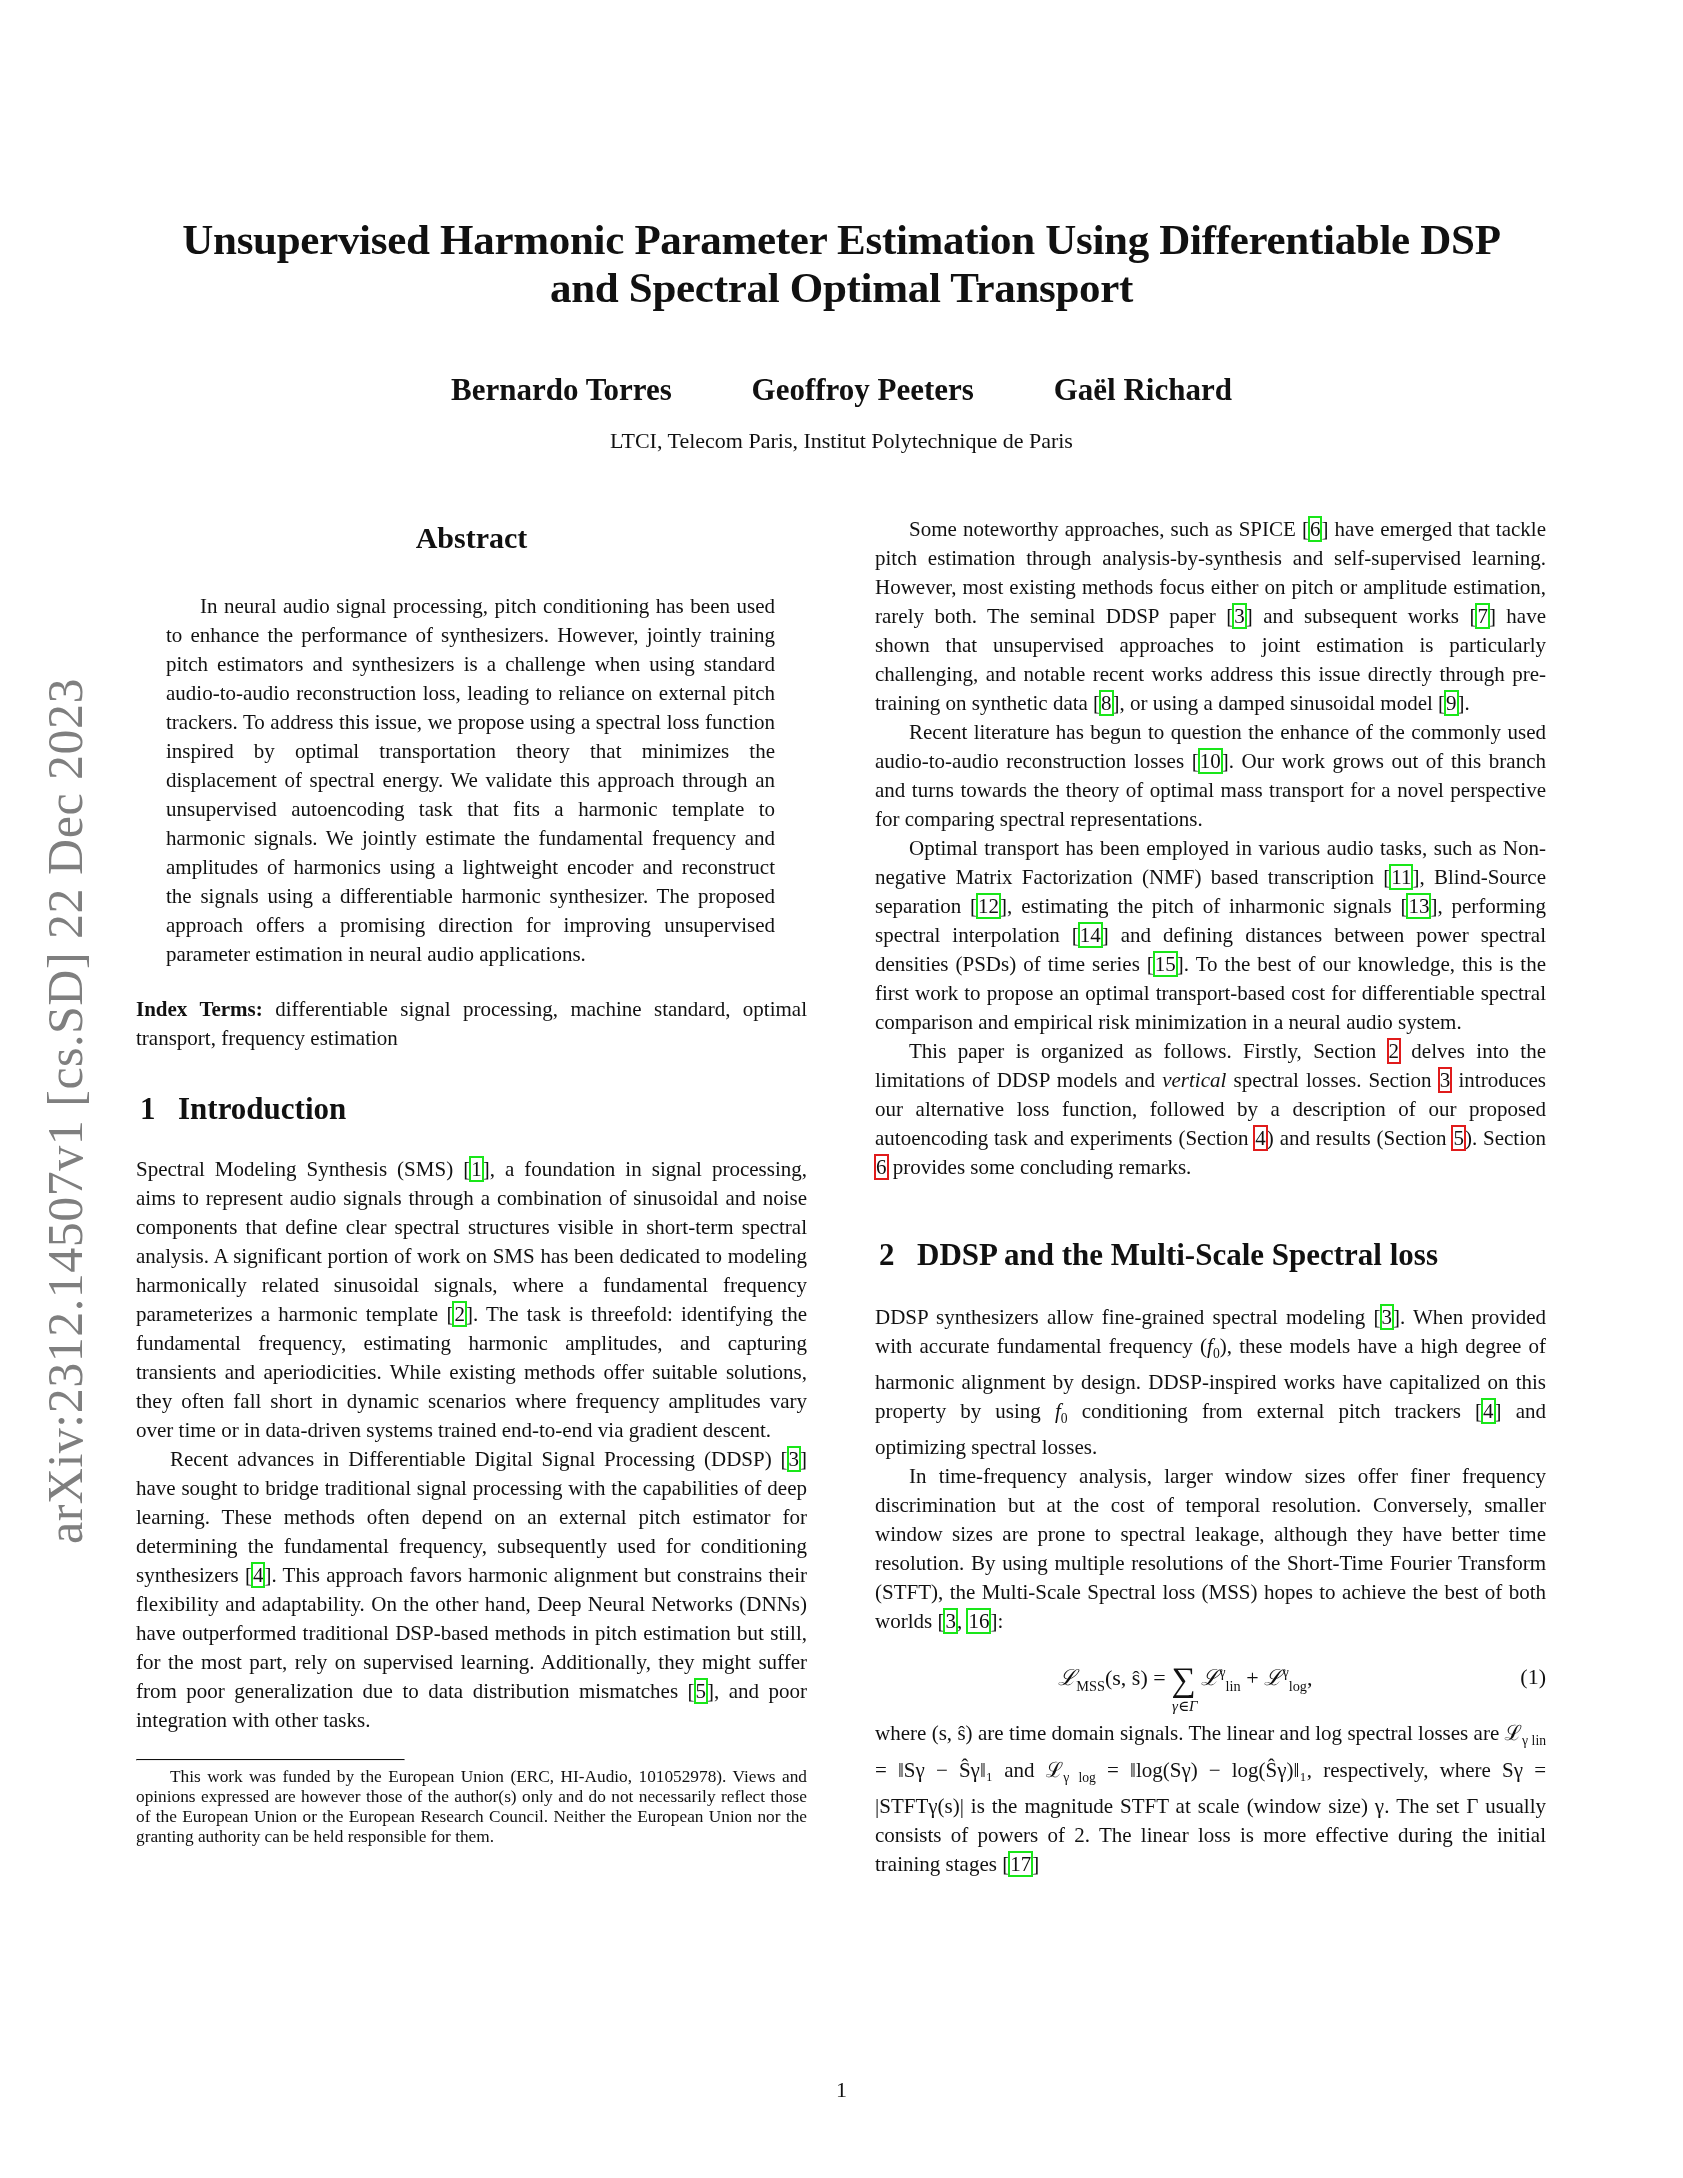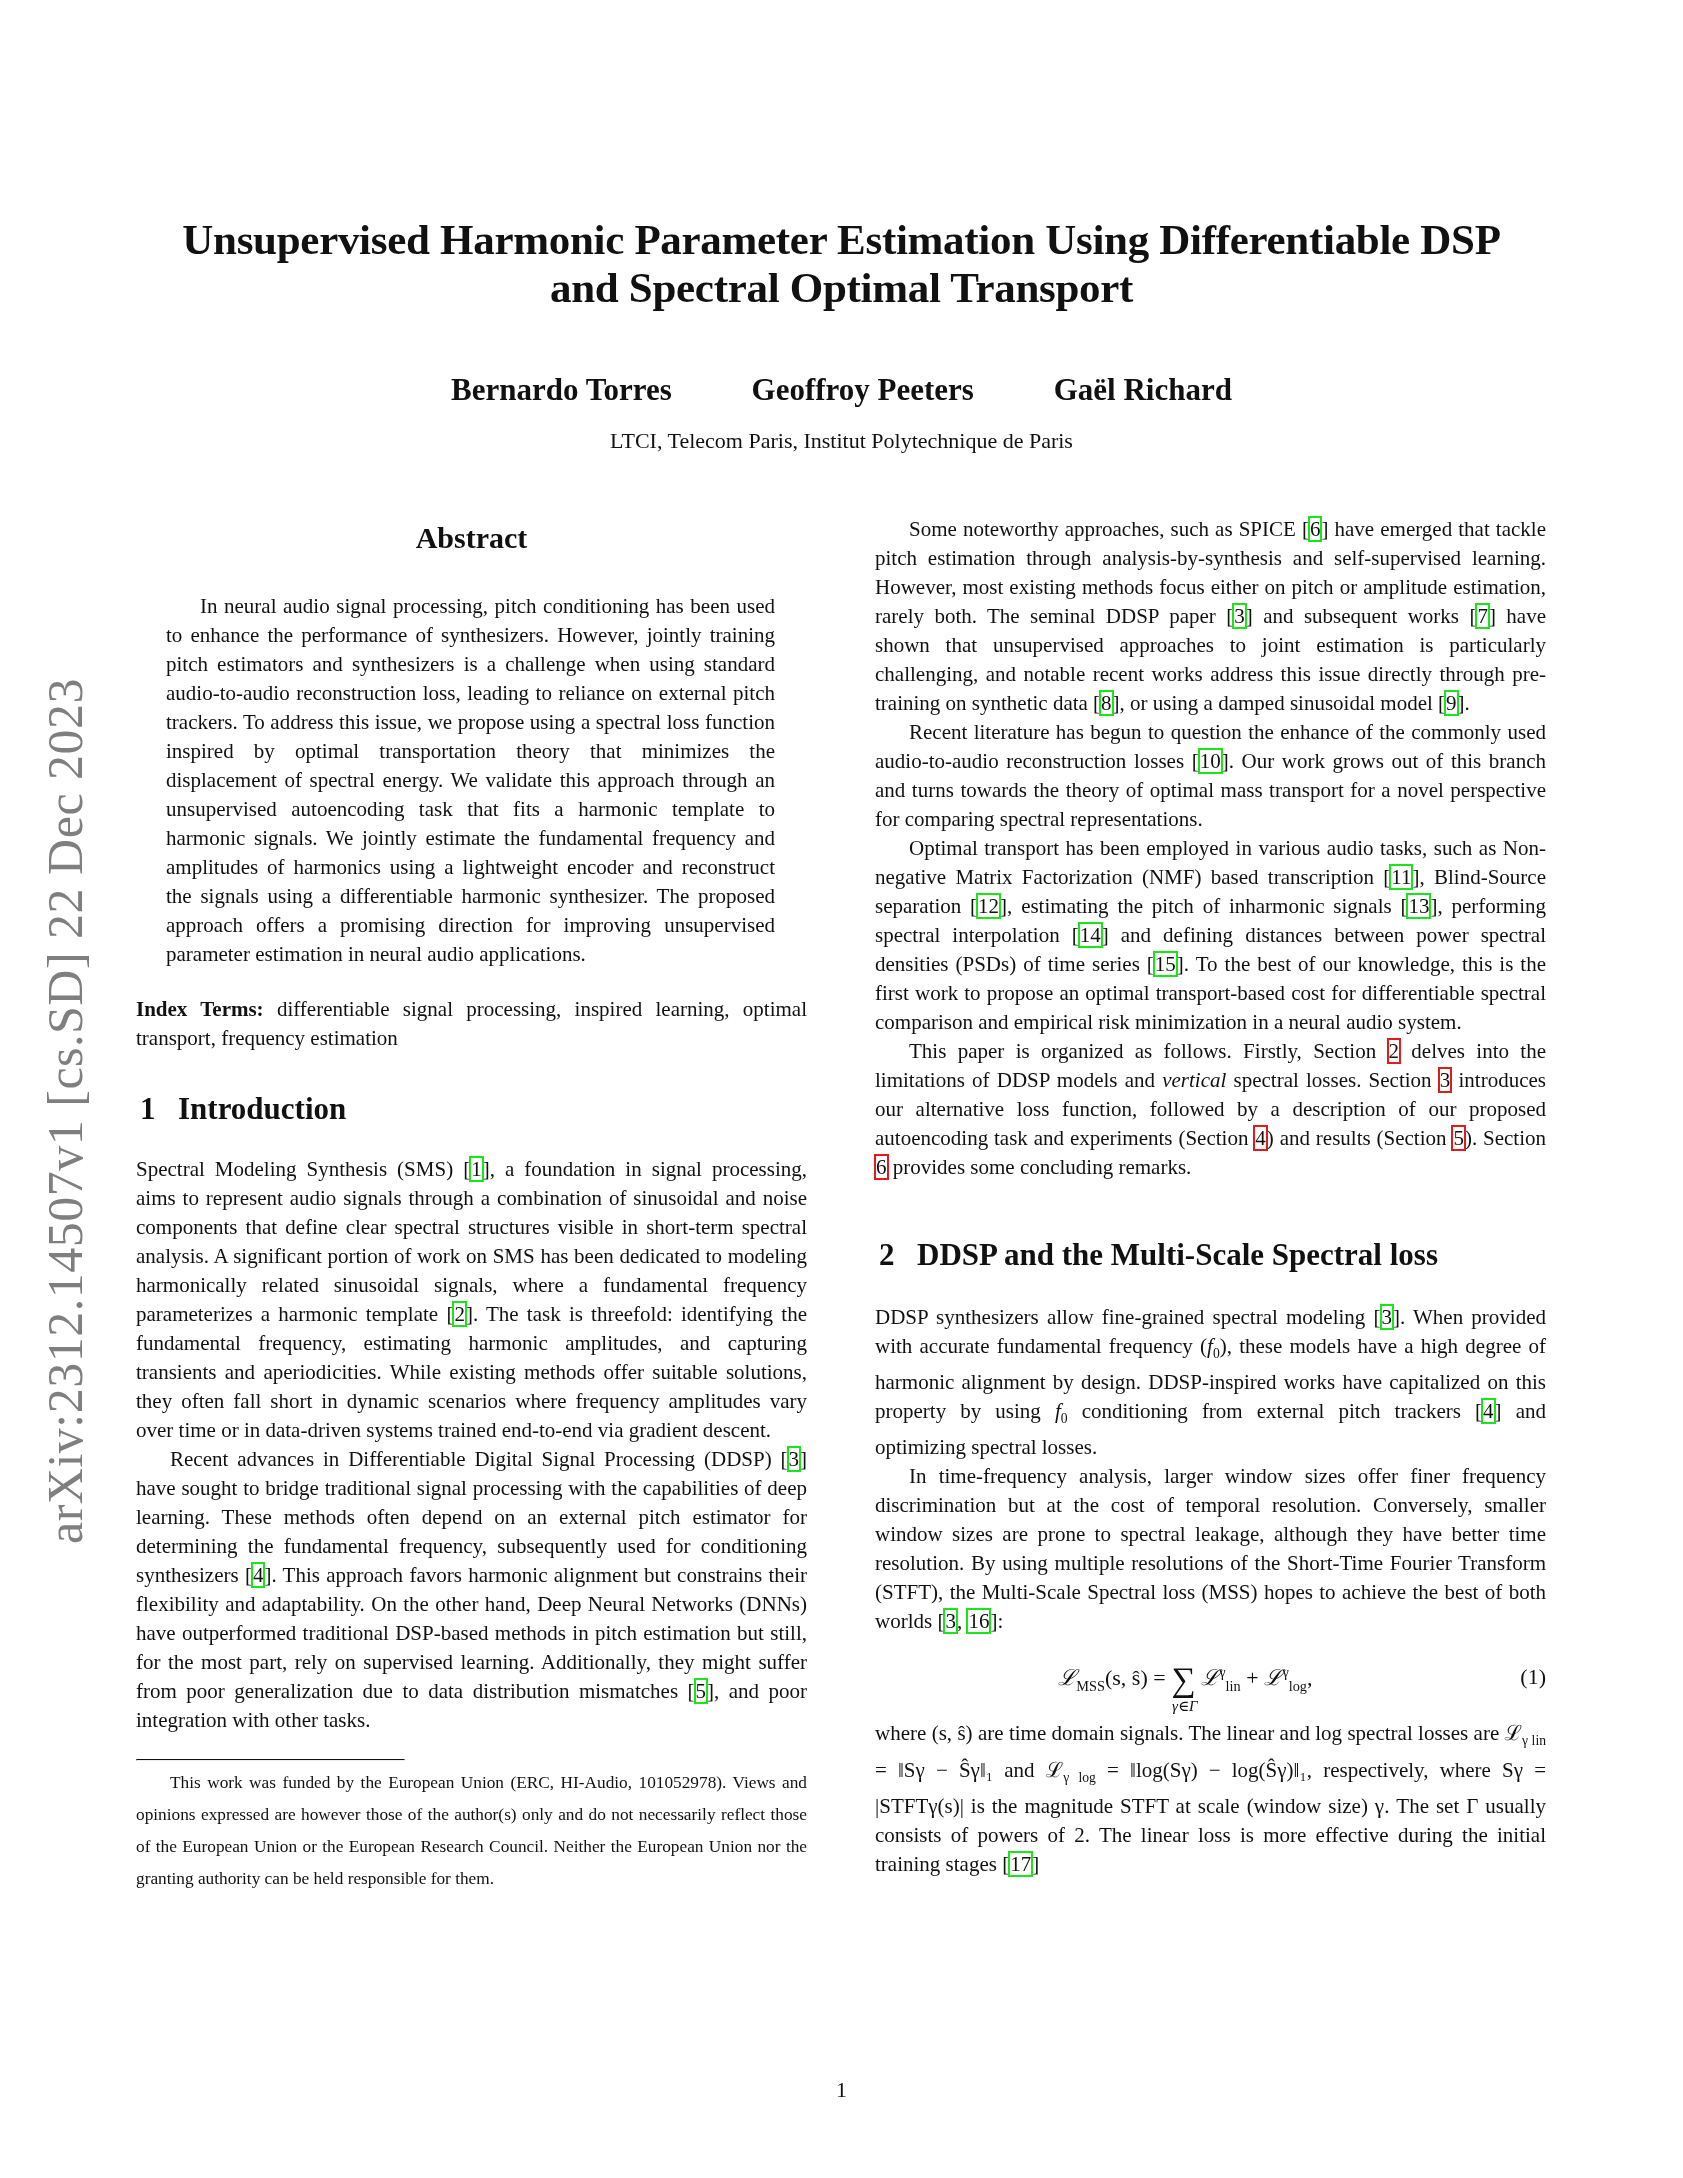--- a/index.html
+++ b/index.html
@@ -18,21 +18,21 @@
   .col.right { left:875px; }
   p { margin:0; }
   .ind { text-indent:34px; }
   .abs-head { text-align:center; font-weight:bold; font-size:30px; margin:16px; }
   .abs-body { padding:0 32px 0 30px; }
   h2 { font-size:31px; font-weight:bold; margin:4px; line-height:36px; text-align:left; }
   h2 .num { display:inline-block; width:38px; }
   .cite { outline:2px solid #19e619; outline-offset:-1px; padding:0 1px; }
   .ref { outline:2px solid #e01b1b; outline-offset:-1px; padding:0 1px; }
   .fn-rule { width:267px; border-top:1.5px solid #111; margin:0; }
-  .footnote { font-size:17.3px; line-height:32px; }
+  .footnote { font-size:17.3px; line-height:20px; }
   .eq { position:relative; height:63px; text-align:center; font-size:22px; }
   .eq .expr { position:absolute; left:183px; top:8px; white-space:nowrap; }
   .eq .sum { font-size:34px; vertical-align:-6px; }
   .eq .under { position:absolute; font-size:15px; font-style:italic; left:150px; top:42px; }
   .eq .eqnum { position:absolute; right:0; top:12px; }
   .page-num { position:absolute; top:2077px; left:0; width:1683px; text-align:center; font-size:22px; }
   sub, sup { font-size:65%; }
 </style>
 </head>
 <body>
@@ -49,21 +49,21 @@
 </div>
 <div class="affil">LTCI, Telecom Paris, Institut Polytechnique de Paris</div>
 
 <div class="arxiv">arXiv:2312.14507v1  [cs.SD]  22 Dec 2023</div>
 
 <div class="col left" style="top:507px;">
   <h3 class="abs-head">Abstract</h3>
   <div style="height:24px"></div>
   <p class="abs-body ind">In neural audio signal processing, pitch conditioning has been used to enhance the performance of synthesizers. However, jointly training pitch estimators and synthesizers is a challenge when using standard audio-to-audio reconstruction loss, leading to reliance on external pitch trackers. To address this issue, we propose using a spectral loss function inspired by optimal transportation theory that minimizes the displacement of spectral energy.  We validate this approach through an unsupervised autoencoding task that fits a harmonic template to harmonic signals. We jointly estimate the fundamental frequency and amplitudes of harmonics using a lightweight encoder and reconstruct the signals using a differentiable harmonic synthesizer. The proposed approach offers a promising direction for improving unsupervised parameter estimation in neural audio applications.</p>
   <div style="height:26px"></div>
-  <p><b>Index Terms:</b><span> differentiable signal processing, inspired learning, optimal transport, frequency estimation</span></p>
+  <p><b>Index Terms:</b><span> differentiable signal processing, machine standard, optimal transport, frequency estimation</span></p>
   <div style="height:34px"></div>
   <h2><span class="num">1</span><span>Introduction</span></h2>
   <div style="height:24px"></div>
   <p><span>Spectral Modeling Synthesis (SMS) [</span><a class="cite">1</a><span>], a foundation in signal processing, aims to represent audio signals through a combination of sinusoidal and noise components that define clear spectral structures visible in short-term spectral analysis. A significant portion of work on SMS has been dedicated to modeling harmonically related sinusoidal signals, where a fundamental frequency parameterizes a harmonic template [</span><a class="cite">2</a><span>].  The task is threefold: identifying the fundamental frequency, estimating harmonic amplitudes, and capturing transients and aperiodicities. While existing methods offer suitable solutions, they often fall short in dynamic scenarios where frequency amplitudes vary over time or in data-driven systems trained end-to-end via gradient descent.</span></p>
   <p class="ind"><span>Recent advances in Differentiable Digital Signal Processing (DDSP) [</span><a class="cite">3</a><span>] have sought to bridge traditional signal processing with the capabilities of deep learning. These methods often depend on an external pitch estimator for determining the fundamental frequency, subsequently used for conditioning synthesizers [</span><a class="cite">4</a><span>]. This approach favors harmonic alignment but constrains their flexibility and adaptability.  On the other hand, Deep Neural Networks (DNNs) have outperformed traditional DSP-based methods in pitch estimation but still, for the most part, rely on supervised learning.  Additionally, they might suffer from poor generalization due to data distribution mismatches [</span><a class="cite">5</a><span>], and poor integration with other tasks.</span></p>
   <div style="height:24px"></div>
   <hr class="fn-rule">
   <p class="footnote ind" style="margin-top:6px">This work was funded by the European Union (ERC, HI-Audio, 101052978).  Views and opinions expressed are however those of the author(s) only and do not necessarily reflect those of the European Union or the European Research Council. Neither the European Union nor the granting authority can be held responsible for them.</p>
 </div>
 

